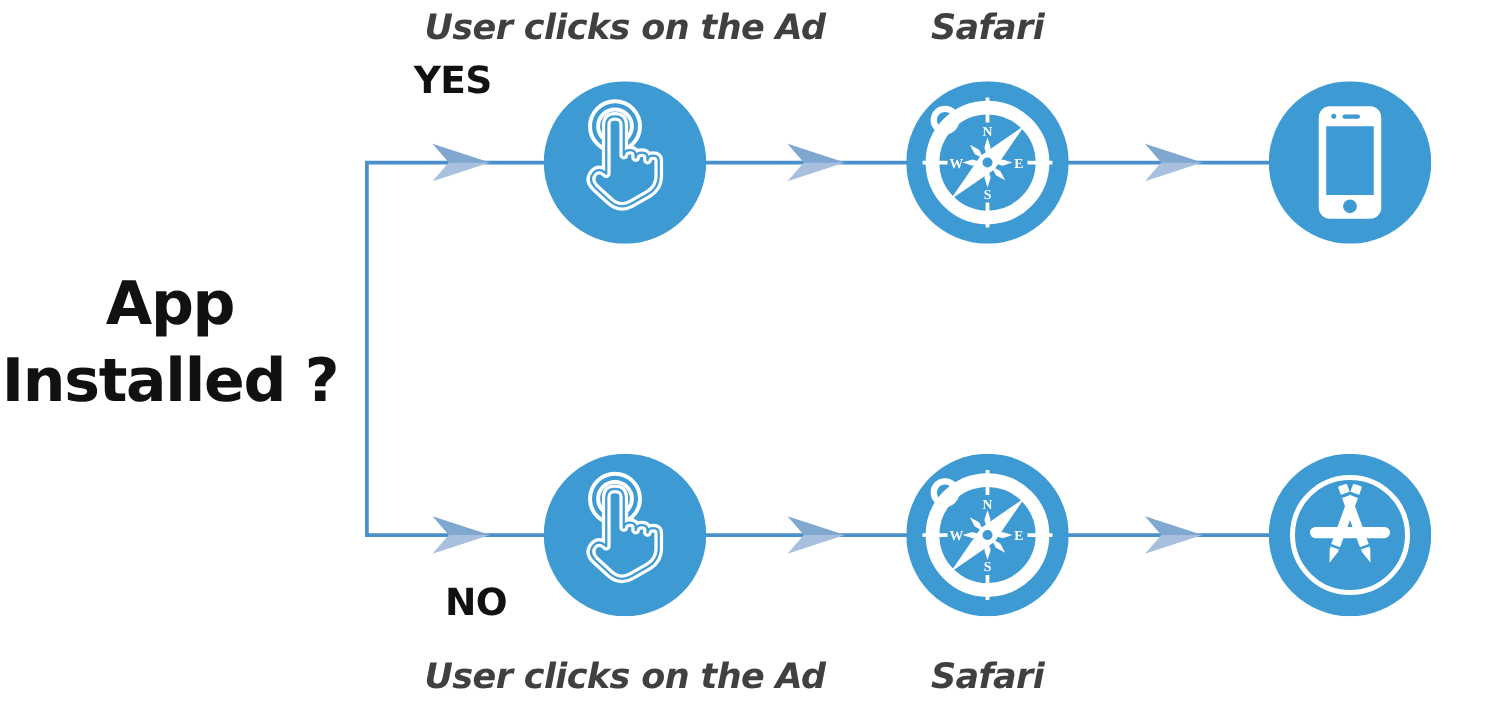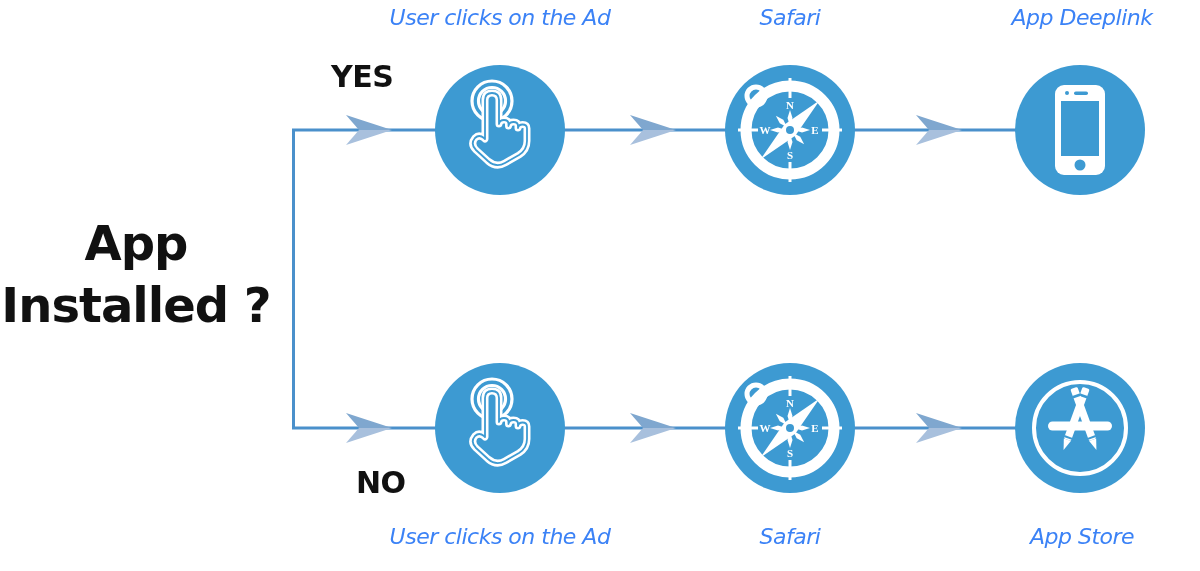--- a/index.html
+++ b/index.html
@@ -5,33 +5,34 @@
   html,body{margin:0;padding:0;background:#fff;}
   .canvas{
     position:relative;width:1200px;height:571px;background:#ffffff;
     font-family:"DejaVu Sans","Liberation Sans",sans-serif;overflow:hidden;
   }
   .lines-layer{position:absolute;left:0;top:0;z-index:0;}
   .icon-node{position:absolute;width:130px;height:130px;z-index:1;}
   .icon-node svg{display:block;width:130px;height:130px;}
   .step-label{
     position:absolute;z-index:2;transform:translateX(-50%);
-    font-style:italic;font-size:22px;color:#3b82f6;white-space:nowrap;
+    font-style:italic;font-size:28px;color:#404040;white-space:nowrap;
     letter-spacing:-0.5px;
+    font-weight:bold;
   }
   .diagram-title{
     position:absolute;left:-4px;top:212px;width:280px;z-index:2;
     text-align:center;font-weight:bold;font-size:48px;line-height:62px;
     color:#111;letter-spacing:-1px;white-space:nowrap;
   }
   .branch-label{
     position:absolute;z-index:2;font-weight:bold;font-size:30px;color:#111;
     letter-spacing:-0.5px;
   }
-  .yes-label{left:331px;top:59px;}
+  .yes-label{left:331px;top:47px;}
   .no-label{left:356px;top:465px;}
 </style>
 </head>
 <body>
 
 <div class="canvas">
 
   <svg class="lines-layer" width="1200" height="571" viewBox="0 0 1200 571">
 
     <path d="M293.5,130 L293.5,428" stroke="#4A90CB" stroke-width="3" fill="none"></path>
@@ -61,25 +62,23 @@
   <div class="diagram-title">
     <div>App</div>
     <div>Installed ?</div>
   </div>
 
   <div class="branch-label yes-label">YES</div>
   <div class="branch-label no-label">NO</div>
 
   <div class="step-label" style="left:500px;top:5px;">User clicks on the Ad</div>
   <div class="step-label" style="left:790px;top:5px;">Safari</div>
-  <div class="step-label" style="left:1082px;top:5px;">App Deeplink</div>
 
   <div class="step-label" style="left:500px;top:524px;">User clicks on the Ad</div>
   <div class="step-label" style="left:790px;top:524px;">Safari</div>
-  <div class="step-label" style="left:1082px;top:524px;">App Store</div>
 
   <div class="icon-node" style="left:435px;top:65px;">
     <svg viewBox="0 0 130 130">
       <circle cx="65" cy="65" r="65" fill="#3D9AD2"></circle>
       <circle cx="57" cy="36" r="13.5" fill="none" stroke="#fff" stroke-width="3.2"></circle>
       <circle cx="57" cy="36" r="20" fill="none" stroke="#fff" stroke-width="3.2"></circle>
       <path d="M50,74 L50,35 Q50,28 57,28 Q64,28 64,35 L64,59
                Q64.5,55 69,55 Q73.5,55 73.5,59 L73.5,61
                Q74,57 78.5,57 Q83,57 83,61 L83,63
                Q83.5,59.5 87.5,59.5 Q92,59.5 92,63.5

